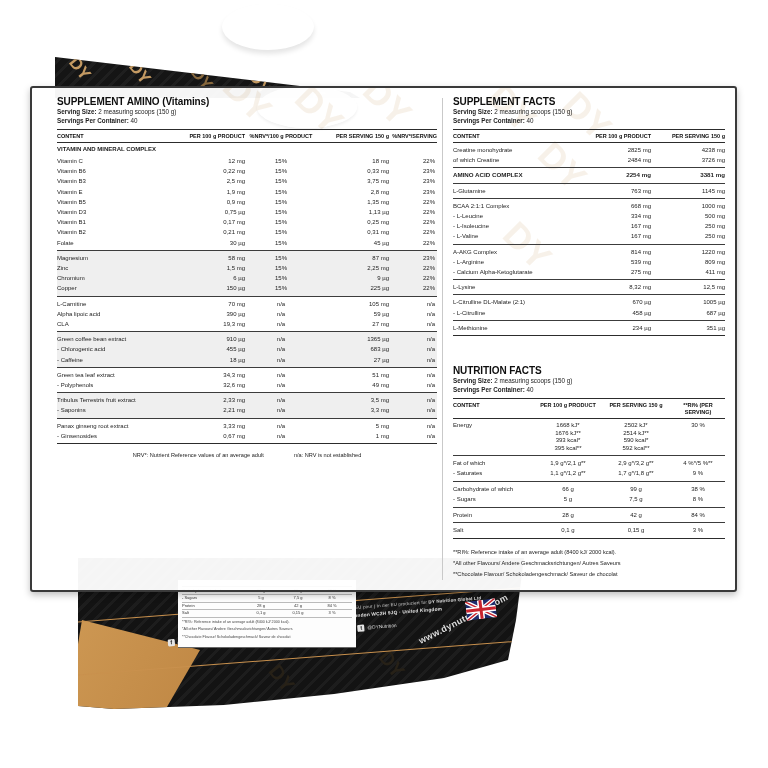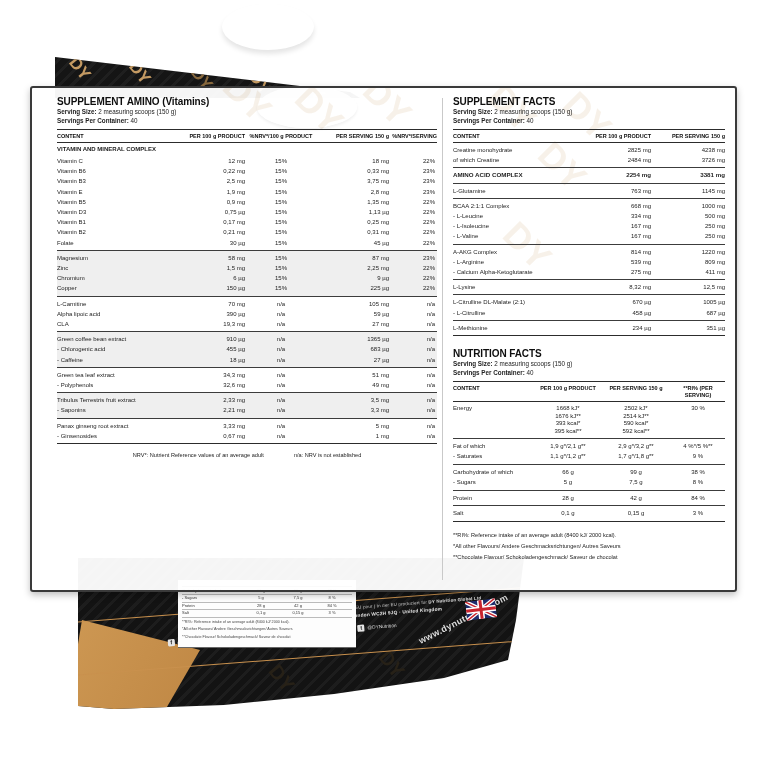--- a/index.html
+++ b/index.html
@@ -75,21 +75,21 @@
   .ngrid.trow span{text-align:center;white-space:pre-line;line-height:7.4px;padding:1.5px 0;}
   .ngrid.trow span:first-child{text-align:left;}
   .ngrid.thead span:nth-child(n+2){text-align:center;}
   .tgroup{padding:2px 0;}
   .tgroup+.tgroup{border-top:1.3px solid #3c3c3c;}
   .tgroup.shaded{background:#efefef;}
   .tgroup.bold .trow{font-weight:bold;font-size:6.2px;}
   .sectionrow{font-weight:bold;font-size:6px;line-height:9px;padding-top:2px;}
   .tbody{border-bottom:1.6px solid #2c2c2c;}
   .notes{display:flex;gap:30px;justify-content:center;font-size:5.6px;margin-top:8px;color:#222;}
-  .nut-title{margin-top:12px;}
+  .nut-title{margin-top:29px;}
   .nfoot{font-size:5.6px;line-height:11px;margin-top:8px;color:#1d1d1d;}
 </style>
 </head>
 <body>
 
 <div class="stage">
 
   <div class="scoop"></div>
 
   <div class="wedge">

